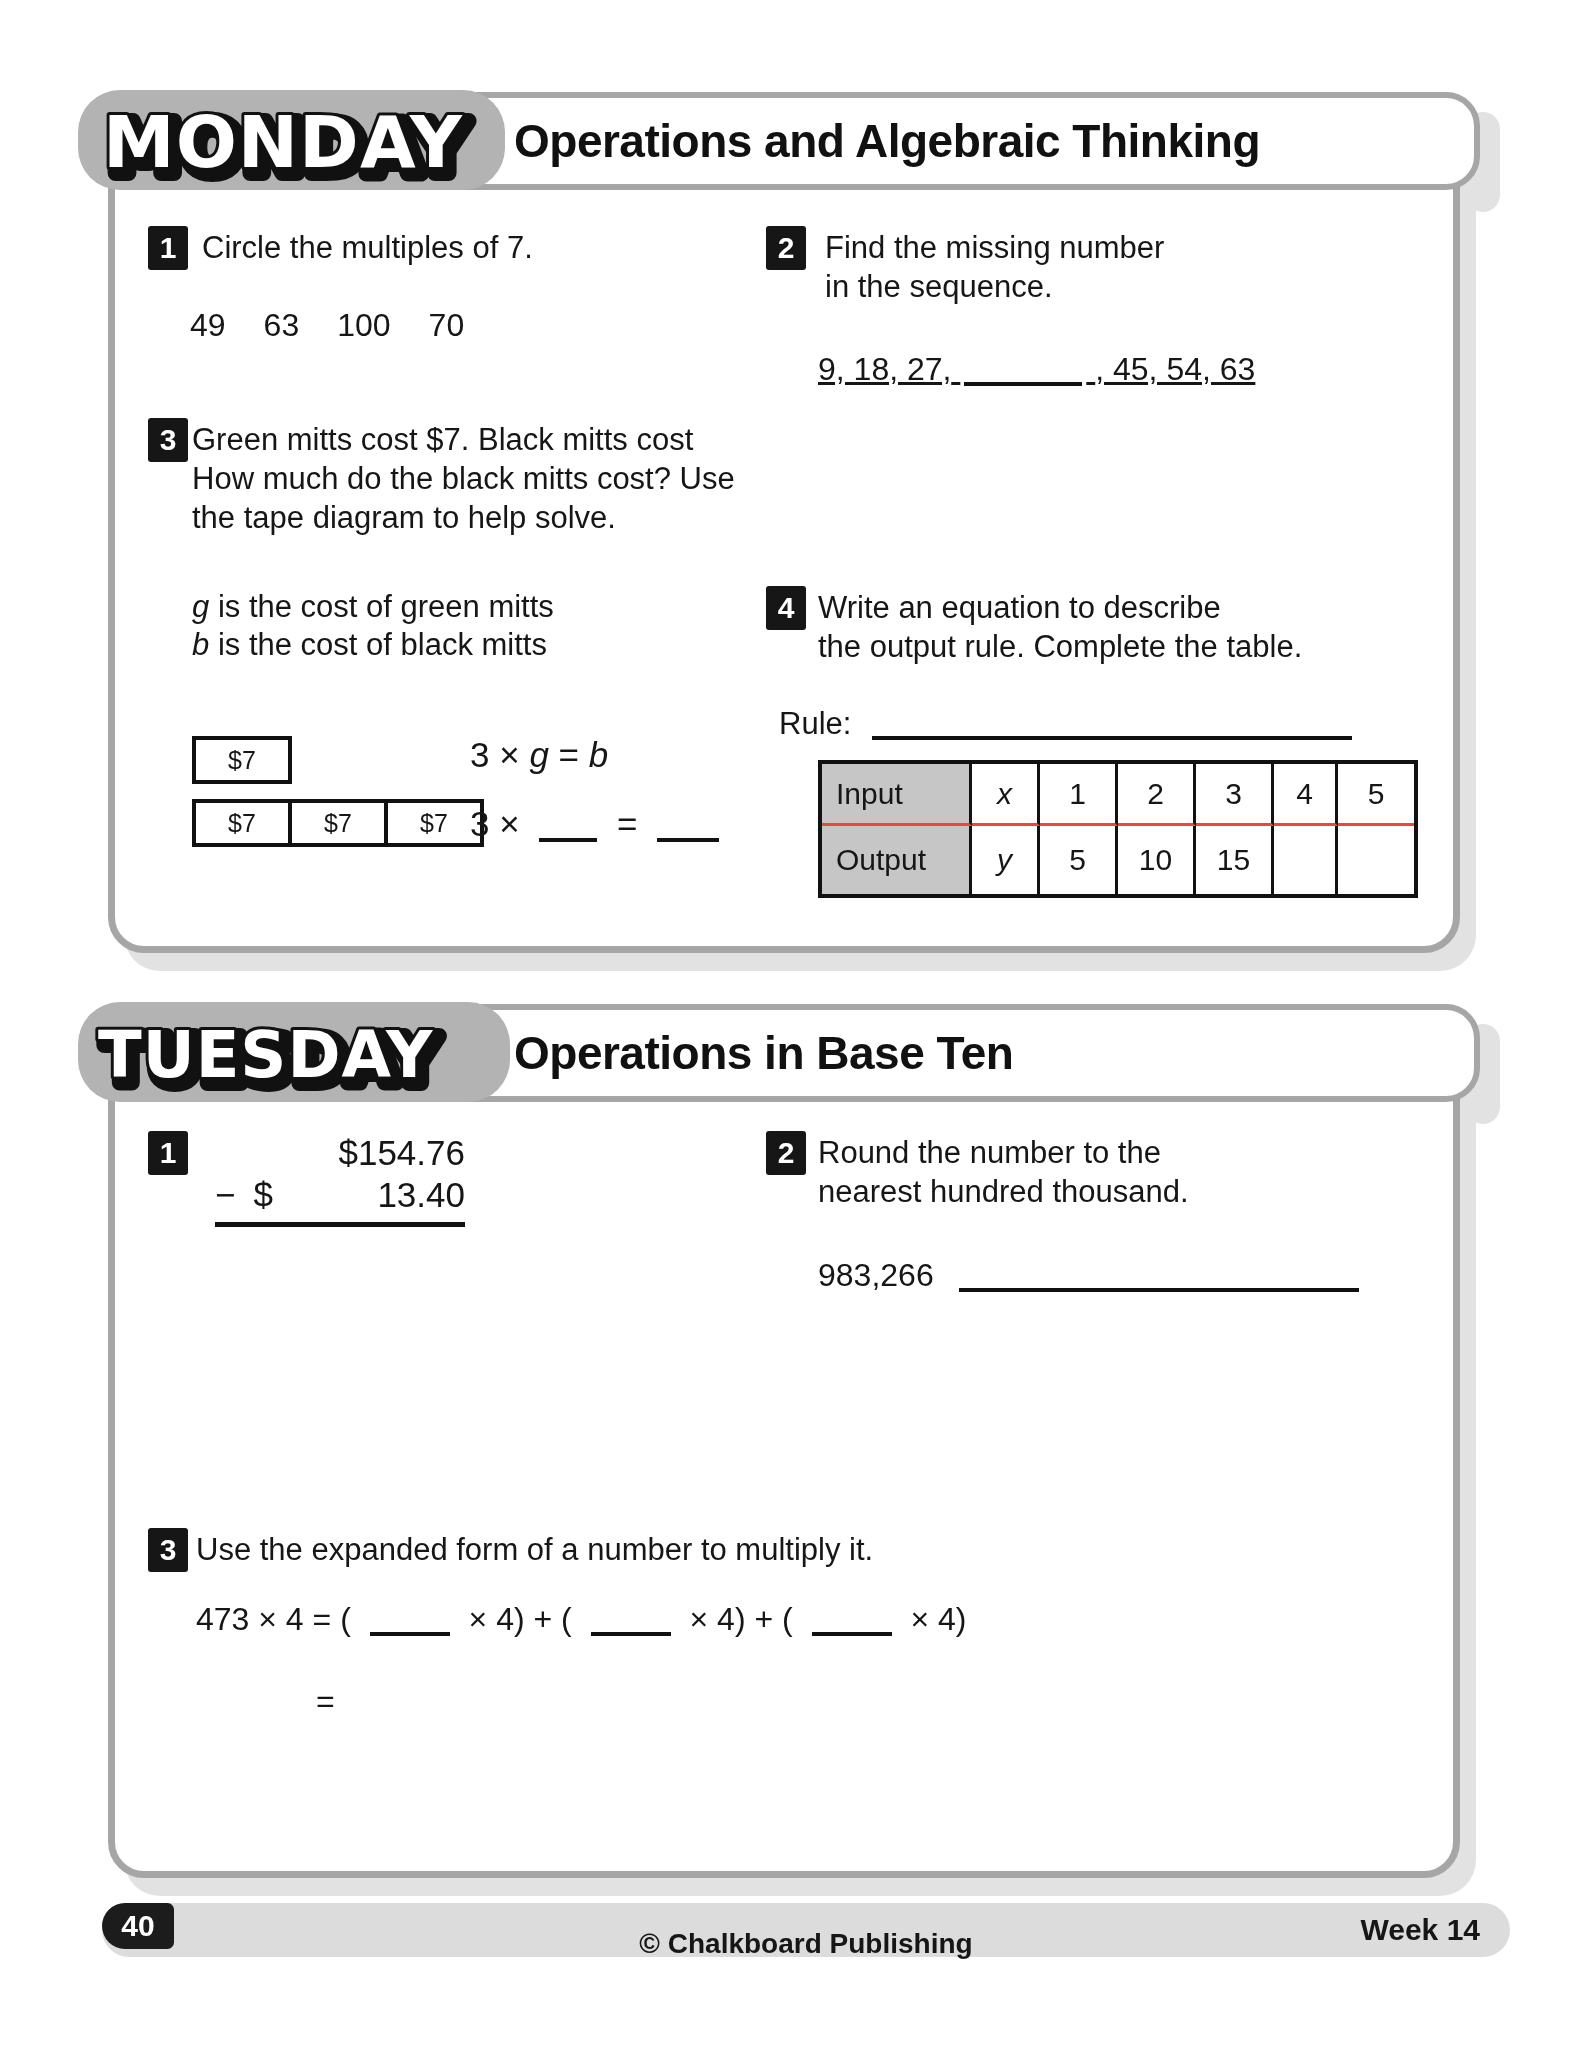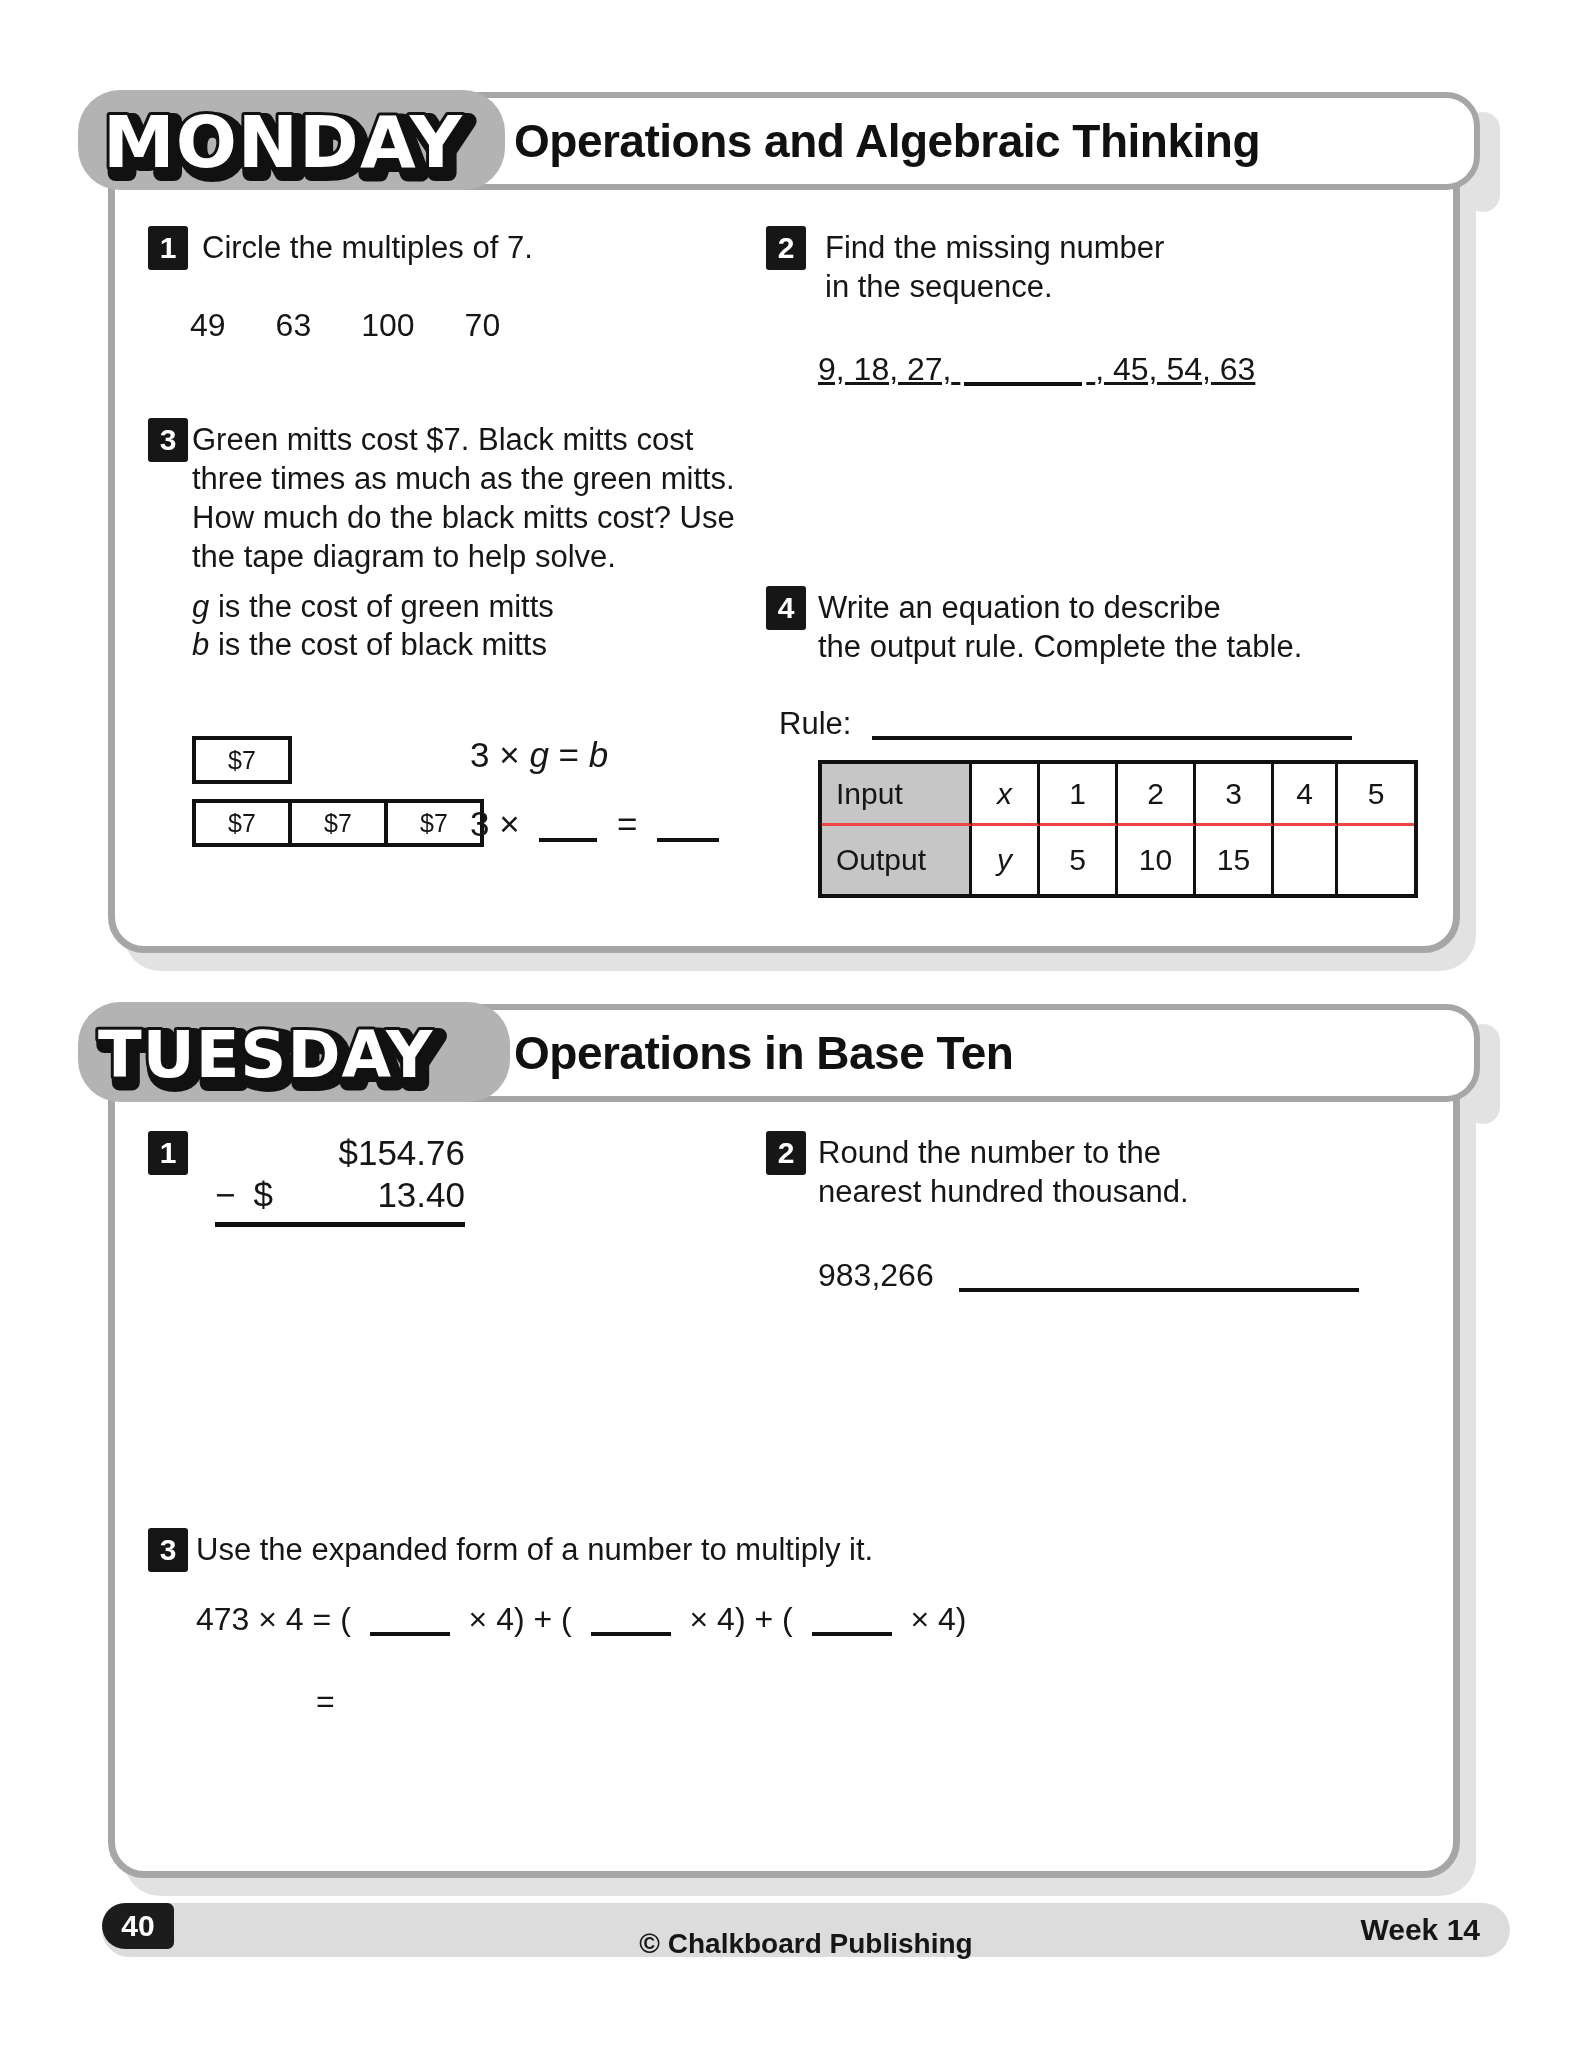--- a/index.html
+++ b/index.html
@@ -28,21 +28,21 @@
     padding-left:128px;white-space:nowrap;
   }
 
   
   .qnum{
     position:absolute;width:40px;height:44px;background:#161616;color:#fff;
     display:flex;align-items:center;justify-content:center;
     font-size:30px;font-weight:bold;border-radius:3px;
   }
   .prompt{position:absolute;font-size:31px;line-height:39px;color:#161616;}
-  .mono-row{display:flex;gap:50px;font-size:32px;}
+  .mono-row{display:flex;gap:38px;font-size:32px;}
   .blank{display:inline-block;border-bottom:4px solid #111;height:30px;vertical-align:-6px;}
   .ital{font-style:italic;}
 
   
   .tape{position:absolute;display:flex;border:4px solid #111;box-sizing:border-box;height:48px;}
   .tape .cell{
     width:92px;display:flex;align-items:center;justify-content:center;
     font-size:25px;border-left:4px solid #111;
   }
   .tape .cell:first-child{border-left:none;}
@@ -113,21 +113,20 @@
 </div>
 <div class="prompt" style="left:818px;top:350px;font-size:32px;white-space:nowrap;text-decoration:underline;">
   <span>9, 18, 27,</span>
   <span class="blank" style="width:118px;margin:0 4px;"></span>
   <span>, 45, 54, 63</span>
 </div>
 
 <div class="qnum" style="left:148px;top:418px;">3</div>
 <div class="prompt" style="left:192px;top:420px;">
   <div>Green mitts cost $7. Black mitts cost</div>
-  <div>three times as much as the green mitts.</div>
   <div>How much do the black mitts cost? Use</div>
   <div>the tape diagram to help solve.</div>
 </div>
 <div class="prompt" style="left:192px;top:588px;line-height:38px;">
   <div>
     <span class="ital">g</span>
     <span>is the cost of green mitts</span>
   </div>
   <div>
     <span class="ital">b</span>

